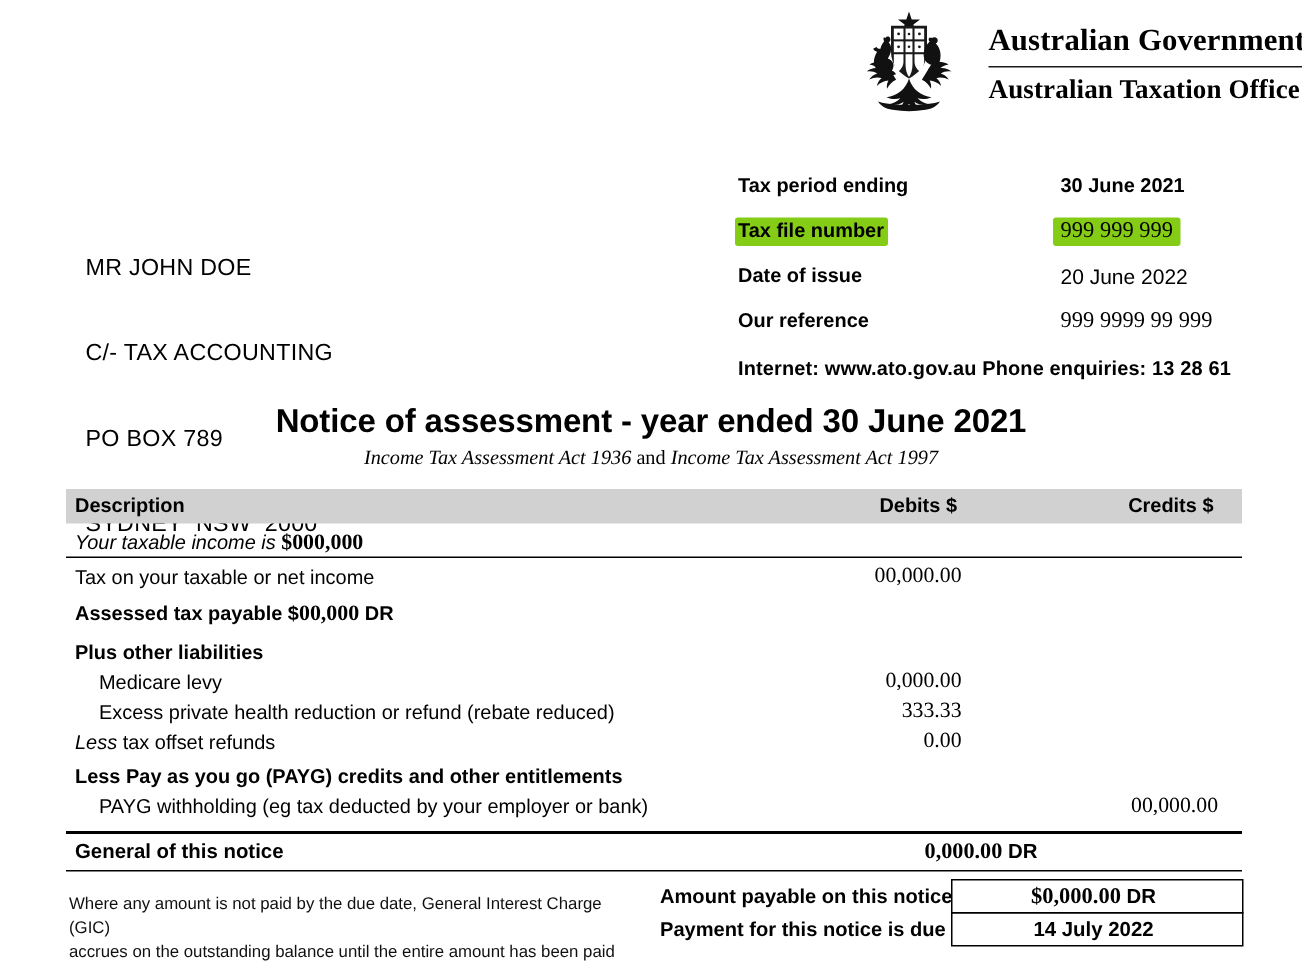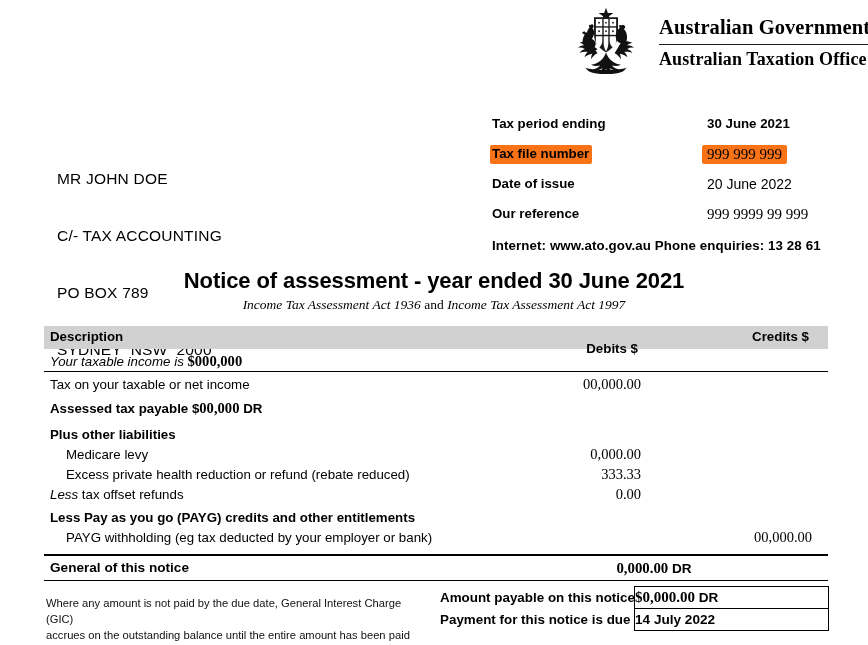--- a/index.html
+++ b/index.html
@@ -107,21 +107,21 @@
     white-space: nowrap;
     margin-left: 35px;
   }
   .meta-value.bold { font-weight: bold; }
   .meta-value.serif {
     font-family: "Liberation Serif", serif;
     font-size: 15px;
     line-height: 16px;
   }
   .meta-value.sans-plain { font-size: 14px; }
-  .hl { background: #f97316; border-radius: 2px; }
+  .hl { background: #84cc16; border-radius: 2px; }
   .meta-contact {
     position: absolute;
     left: 2px;
     top: 123px;
     font-size: 13.3px;
     font-weight: bold;
     white-space: nowrap;
     letter-spacing: 0.1px;
   }
 
@@ -167,21 +167,20 @@
     font-weight: bold;
   }
   .th-debits {
     position: absolute;
     left: 0;
     width: 594px;
     top: 3px;
     text-align: right;
     font-size: 13.3px;
     font-weight: bold;
-    margin-top: 12px;
   }
   .th-credits {
     position: absolute;
     left: 0;
     width: 765px;
     top: 3px;
     text-align: right;
     font-size: 13.3px;
     font-weight: bold;
   }
@@ -295,21 +294,21 @@
     font-size: 13.4px;
     font-weight: bold;
     line-height: 23px;
     white-space: nowrap;
     box-sizing: border-box;
   }
   .pay-box {
     width: 195px;
     border: 1px solid #000;
     box-sizing: border-box;
-    text-align: left;
+    text-align: center;
     padding-right: 5px;
     font-size: 13.6px;
     font-weight: bold;
     line-height: 21px;
     white-space: nowrap;
   }
   .pay-box .num {
     font-family: "Liberation Serif", serif;
     font-weight: bold;
     font-size: 15px;

